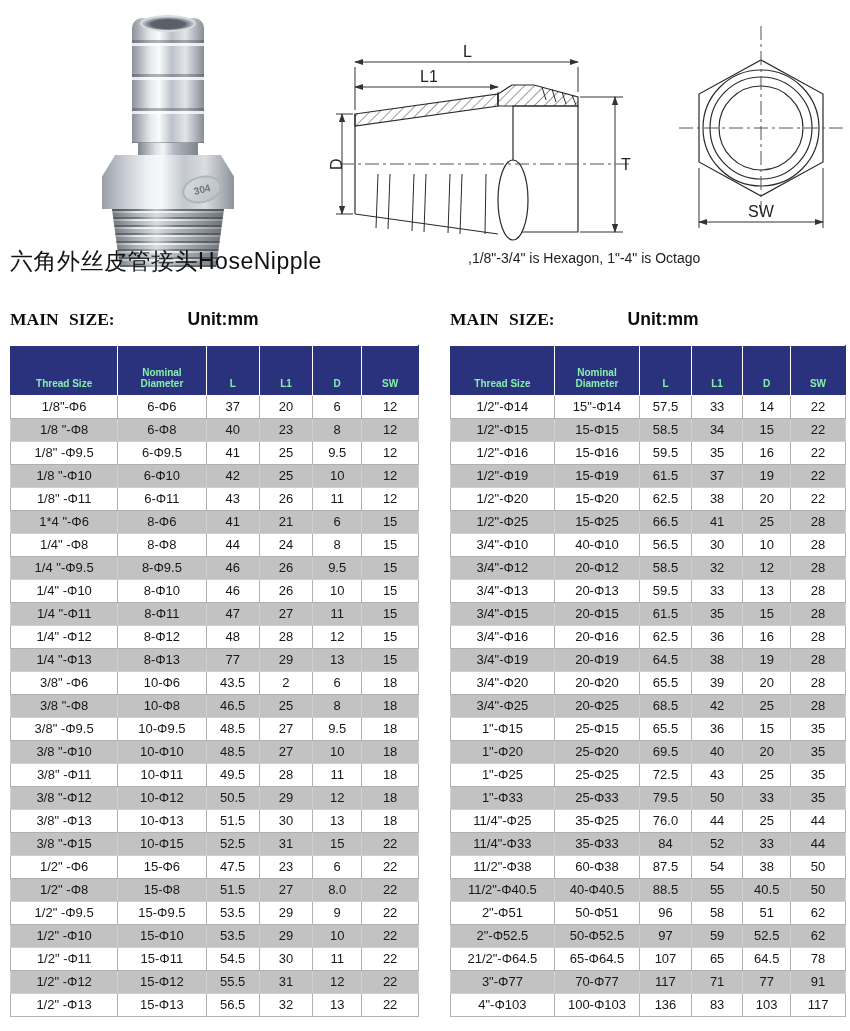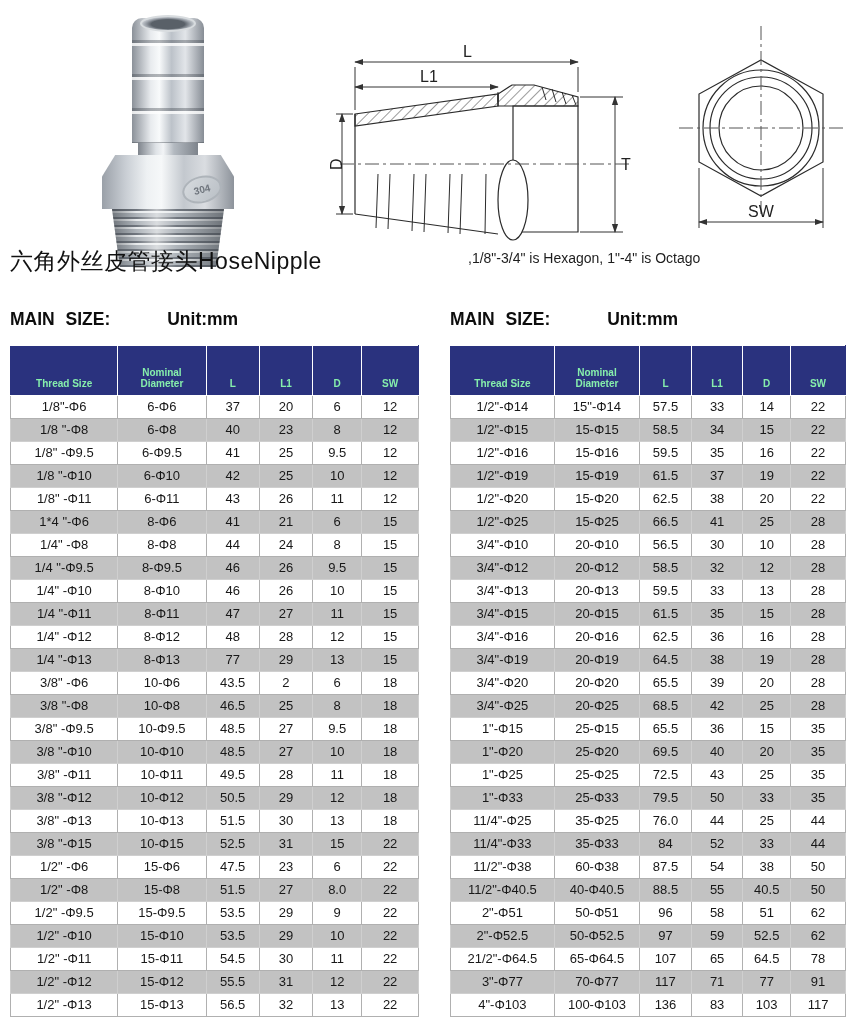--- a/index.html
+++ b/index.html
@@ -33,22 +33,22 @@
   
   .side-drawing{position:absolute;left:330px;top:42px;}
   .hex-drawing{position:absolute;left:678px;top:18px;}
   svg line,svg polygon,svg path,svg rect,svg ellipse,svg circle{vector-effect:non-scaling-stroke;}
   .dimtext{font-family:"Liberation Sans",sans-serif;font-size:16px;fill:#222;}
 
   
   .note{position:absolute;left:468px;top:250px;font-size:14px;color:#1d1d1d;}
   .title{position:absolute;left:10px;top:246px;font-size:23px;color:#111;letter-spacing:.5px;}
   .heading{position:absolute;top:309px;font-size:17.5px;font-weight:bold;color:#0d0d0d;}
-  .heading .label{word-spacing:6px;}
-  .heading .unit{margin-left:52px;}
+  .heading .label{word-spacing:6px;font-family:Liberation Serif, serif;}
+  .heading .unit{margin-left:68px;}
   .heading.left{left:10px;}
   .heading.right{left:450px;}
 
   
   .tbl{position:absolute;top:345px;border-collapse:collapse;table-layout:fixed;
        border:1px solid #9a9a9a;}
   .tbl.left{left:10px;width:409px;}
   .tbl.right{left:450px;width:396px;}
   .tbl th{background:var(--header-bg,#2a327e);color:#86efac;font-size:10px;font-weight:bold;
        vertical-align:bottom;text-align:center;padding:5px 2px 6px;border:1px solid #fff;height:38px;}
@@ -454,21 +454,21 @@
         <tr class="stripe">
           <td>1/2"-Φ25</td>
           <td>15-Φ25</td>
           <td>66.5</td>
           <td>41</td>
           <td>25</td>
           <td>28</td>
         </tr>
         <tr>
           <td>3/4"-Φ10</td>
-          <td>20-Φ10</td>
+          <td>40-Φ10</td>
           <td>56.5</td>
           <td>30</td>
           <td>10</td>
           <td>28</td>
         </tr>
         <tr class="stripe">
           <td>3/4"-Φ12</td>
           <td>20-Φ12</td>
           <td>58.5</td>
           <td>32</td>

